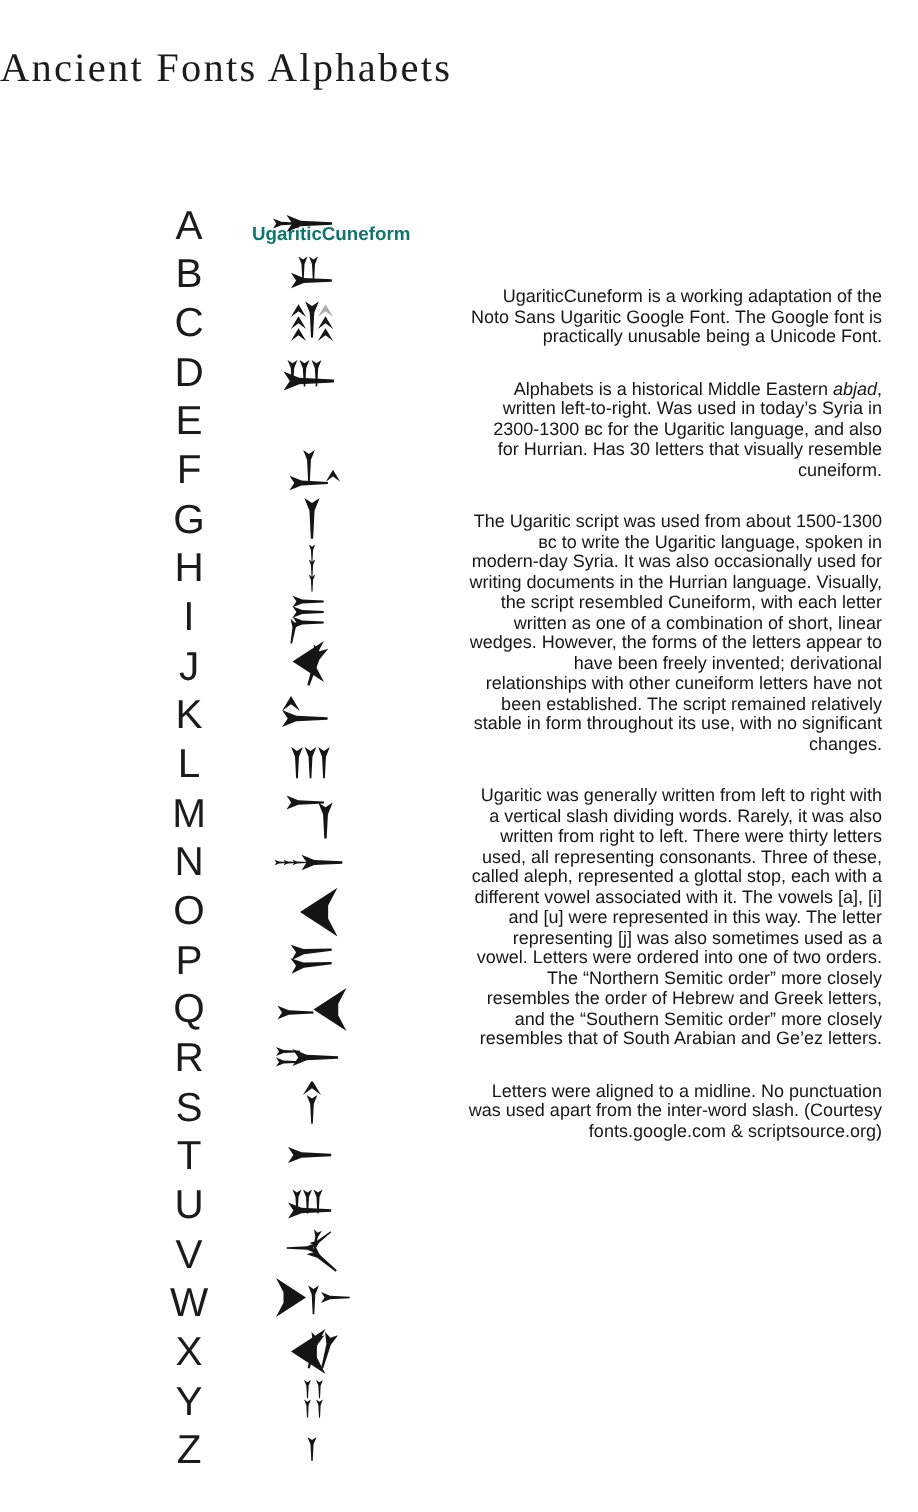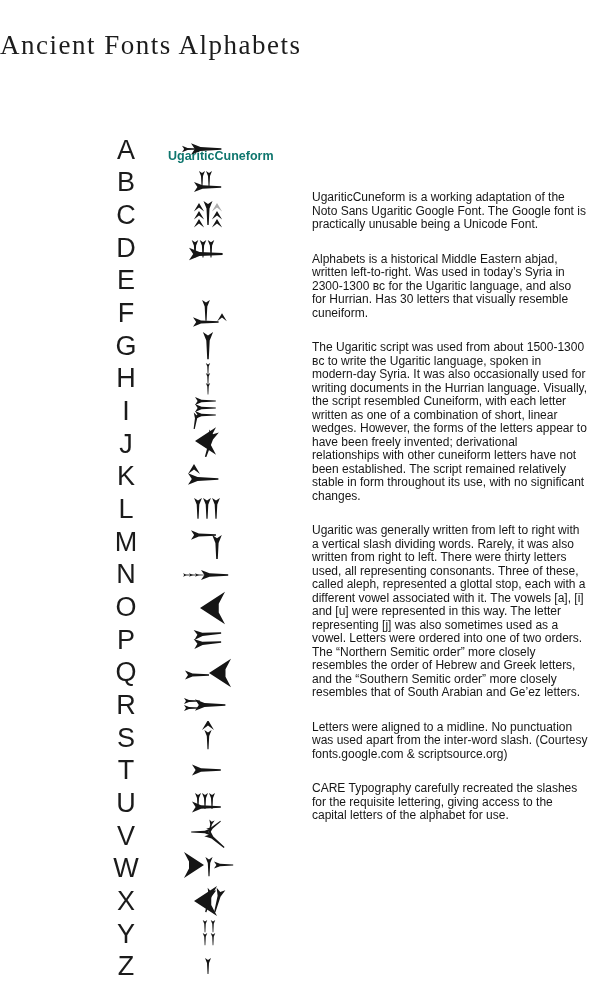--- a/index.html
+++ b/index.html
@@ -8,22 +8,22 @@
   .title{position:absolute;top:30px;left:0;width:100%;text-align:left;
          font-family:"Liberation Serif","DejaVu Serif",serif;font-size:27px;
          letter-spacing:1.5px;color:#1c1c1c;}
   .font-label{position:absolute;left:168px;top:103px;font-size:12.5px;font-weight:700;color:#0f766e;margin-top:46px;}
   .alphabet{position:absolute;left:103px;top:134px;}
   .row{display:flex;align-items:center;height:32.66px;}
   .letter{width:46px;text-align:center;font-size:27px;line-height:1;color:#1b1b1b;}
   .glyph{margin-left:29px;display:block;}
   .description{position:absolute;left:312px;top:191px;width:276px;
                font-size:12px;line-height:13.5px;color:#161616;}
-  .description p{margin:0 0 21px 0;}
-  .it{}
+  .description p{margin:0 0 21px 0;text-align:right;}
+  .it{font-style:italic;}
 </style>
 </head>
 <body>
 
 <div class="page">
   <div class="title">Ancient Fonts Alphabets</div>
   <div class="font-label">UgariticCuneform</div>
   <div class="alphabet">
       <div class="row">
         <span class="letter">A</span>
@@ -224,15 +224,14 @@
           <path d="M-6,0 L-2,10 L-0.9,32 L0.9,32 L2,10 L6,0 L0,4 Z" fill="#151515" fill-opacity="1" transform="translate(30,8) rotate(0) scale(0.5)"></path>
         </svg>
       </div>
     </div>
   <div class="description">
       <p><span>UgariticCuneform is a working adaptation of the Noto Sans Ugaritic Google Font. The Google font is practically unusable being a Unicode Font.</span></p>
       <p><span>Alphabets is a historical Middle Eastern </span><span class="it">abjad</span><span>, written left-to-right. Was used in today’s Syria in 2300-1300 ʙᴄ for the Ugaritic language, and also for Hurrian. Has 30 letters that visually resemble cuneiform.</span></p>
       <p><span>The Ugaritic script was used from about 1500-1300 ʙᴄ to write the Ugaritic language, spoken in modern-day Syria. It was also occasionally used for writing documents in the Hurrian language. Visually, the script resembled Cuneiform, with each letter written as one of a combination of short, linear wedges. However, the forms of the letters appear to have been freely invented; derivational relationships with other cuneiform letters have not been established. The script remained relatively stable in form throughout its use, with no significant changes.</span></p>
       <p><span>Ugaritic was generally written from left to right with a vertical slash dividing words. Rarely, it was also written from right to left. There were thirty letters used, all representing consonants. Three of these, called aleph, represented a glottal stop, each with a different vowel associated with it. The vowels [a], [i] and [u] were represented in this way. The letter representing [j] was also sometimes used as a vowel. Letters were ordered into one of two orders. The “Northern Semitic order” more closely resembles the order of Hebrew and Greek letters, and the “Southern Semitic order” more closely resembles that of South Arabian and Ge’ez letters.</span></p>
       <p><span>Letters were aligned to a midline. No punctuation was used apart from the inter-word slash. (Courtesy fonts.google.com &amp; scriptsource.org)</span></p>
-      <p><span>CARE Typography carefully recreated the slashes for the requisite lettering, giving access to the capital letters of the alphabet for use.</span></p>
     </div>
 </div>
 
 </body></html>

